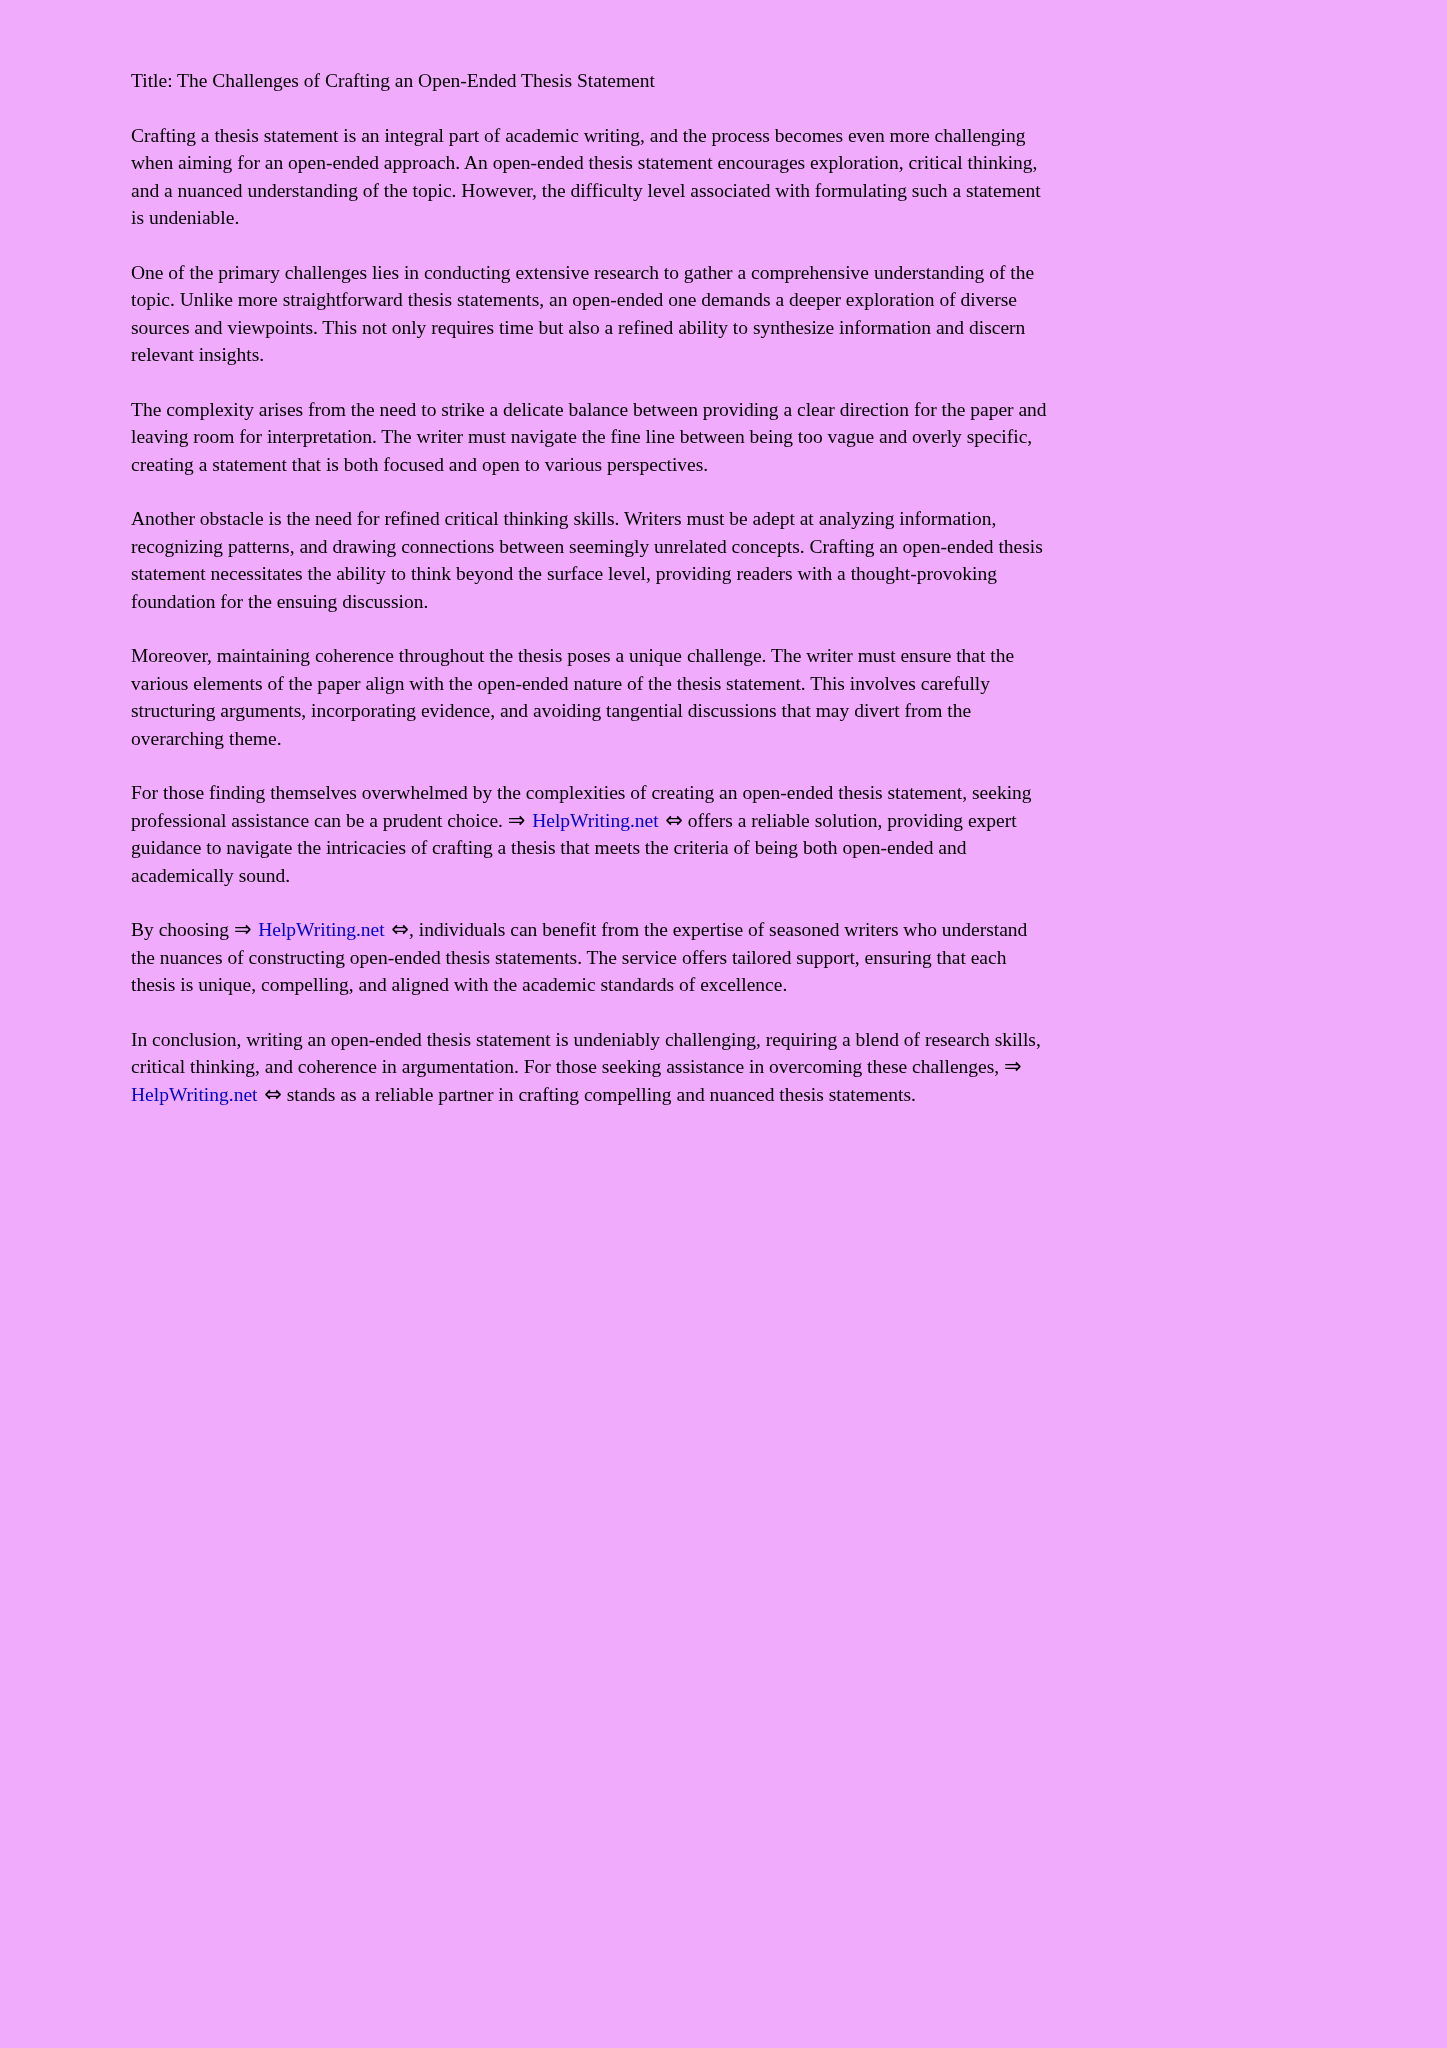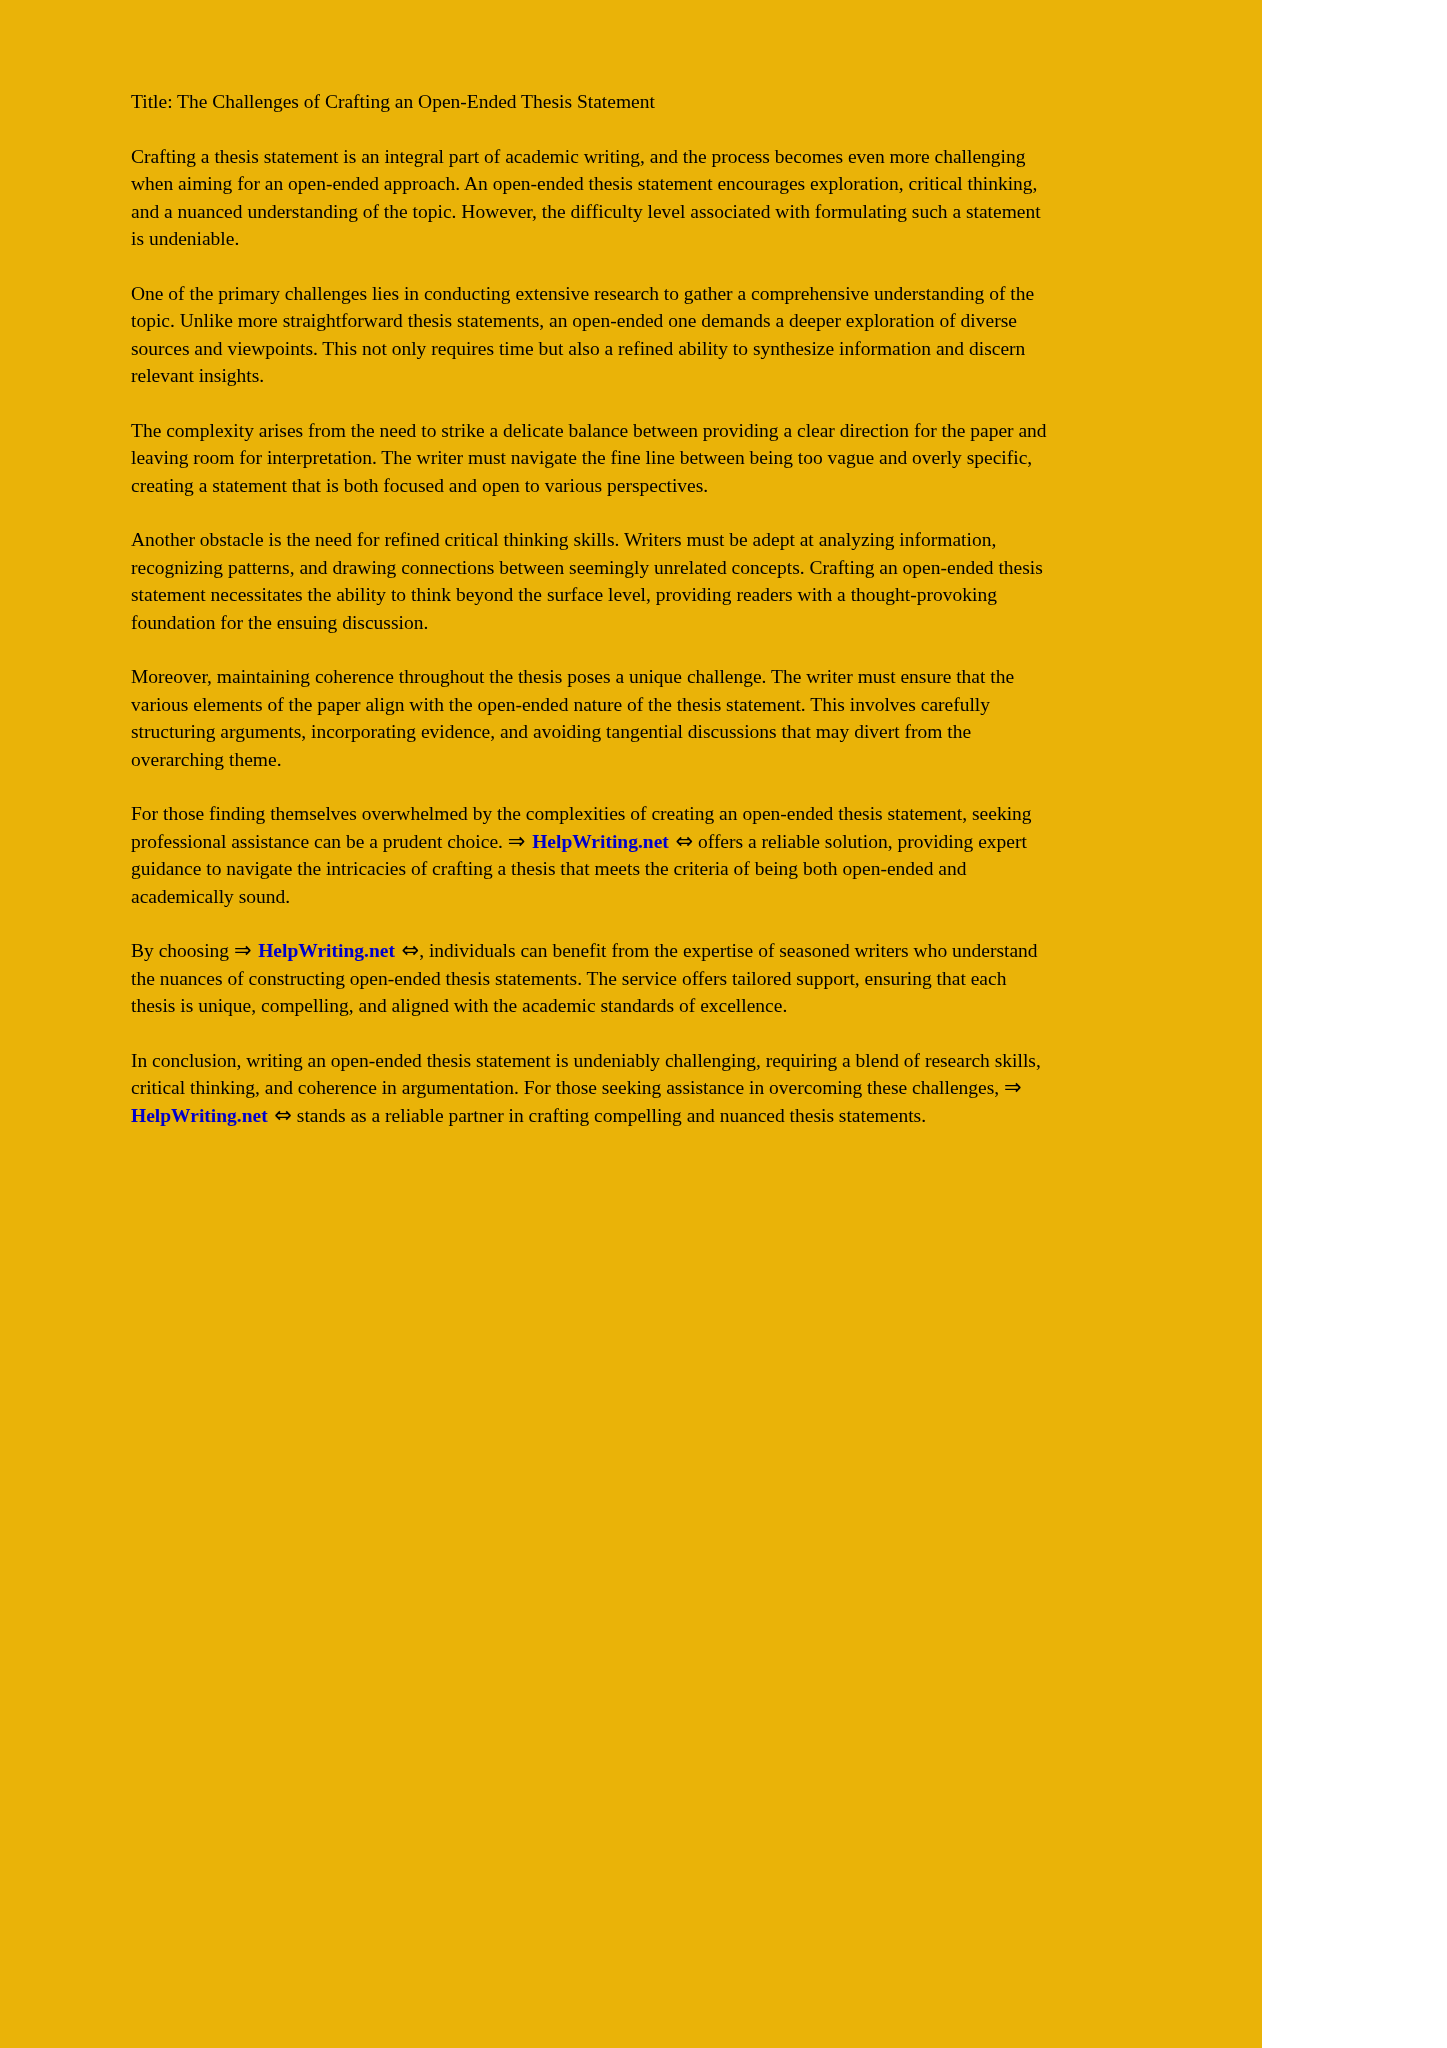--- a/index.html
+++ b/index.html
@@ -3,43 +3,43 @@
 <meta charset="utf-8">
 <style>
   html, body {
     margin: 0;
     padding: 0;
     background: #ffffff;
   }
   .page {
     position: relative;
     box-sizing: border-box;
-    width: 1262px;
+    width: 1447px;
     height: 2048px;
-    background: #eab308;
-    padding: 88px 0 0 131px;
+    background: #f0abfc;
+    padding: 67px 0 0 131px;
     font-family: "Liberation Serif", serif;
     color: #000000;
   }
   .content {
     width: 916px;
   }
   .title {
     font-size: 19.5px;
     line-height: 27px;
     margin: 0 0 23px 0;
     font-weight: normal;
   }
   .content p {
     font-size: 19.5px;
     line-height: 27.5px;
     margin: 0 0 27px 0;
   }
   .link {
-    font-weight: bold;
+    font-weight: normal;
     text-decoration: none;
     cursor: pointer;
     margin-top: 14px;
   }
   .arrow {
     font-family: "DejaVu Sans", sans-serif;
     font-size: 21px;
     color: #000000;
   }
 </style>

